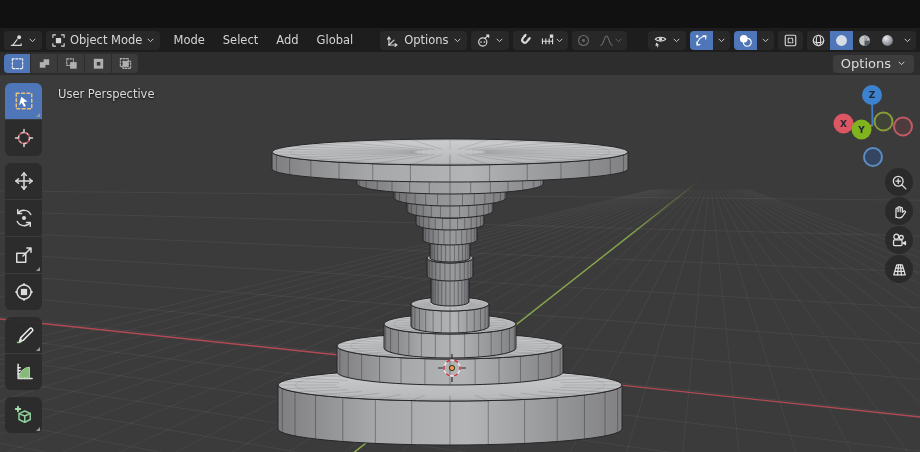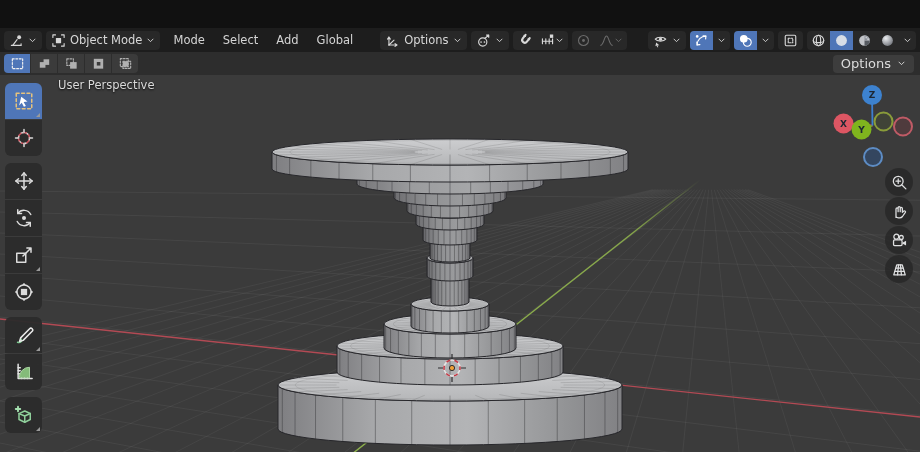--- a/index.html
+++ b/index.html
@@ -26,21 +26,21 @@
   .subhdr{height:23px;background:#2d2d2d;display:flex;align-items:center;justify-content:space-between;padding:0 4px;}
   .selgroup{display:flex;gap:1px;}
   .selbtn{width:26px;height:19px;background:#3b3b3b;border:none;display:inline-flex;align-items:center;justify-content:center;color:#b0b0b0;}
   .selbtn:first-child{border-radius:4px 0 0 4px;}
   .selbtn:last-child{border-radius:0 4px 4px 0;}
   .selbtn.active{background:#4f76b8;color:#f2f2f2;}
   .options-btn{display:inline-flex;align-items:center;gap:6px;background:#3d3d3d;border:none;border-radius:4px;height:18px;padding:0 8px;color:#dcdcdc;font-size:13px;font-family:inherit;margin-right:2px;}
   
   .viewport{position:relative;width:920px;height:405px;background:#3b3b3b;overflow:hidden;}
   #scene{position:absolute;left:0;top:0;}
-  .vtext{position:absolute;left:58px;top:1px;color:#dadada;line-height:18px;text-shadow:0 1px 2px rgba(0,0,0,.85);pointer-events:none;}
+  .vtext{position:absolute;left:58px;top:10px;color:#dadada;line-height:18px;text-shadow:0 1px 2px rgba(0,0,0,.85);pointer-events:none;}
   #toolbar{position:absolute;left:5px;top:8px;display:flex;flex-direction:column;gap:7px;}
   .tgroup{display:flex;flex-direction:column;gap:1px;border-radius:6px;overflow:hidden;}
   .tool{width:37px;height:36px;background:rgba(43,43,43,.95);border:none;display:inline-flex;align-items:center;justify-content:center;color:#dcdcdc;position:relative;}
   .tool.active{background:#4f76b8;color:#fff;}
   .tool .corner{position:absolute;right:2px;bottom:2px;width:0;height:0;border-left:4px solid transparent;border-bottom:4px solid #9a9a9a;}
   .navbtn{position:absolute;width:28px;height:28px;border-radius:50%;background:rgba(40,40,40,.85);border:none;display:inline-flex;align-items:center;justify-content:center;color:#dfe0e1;}
 </style>
 </head>
 <body>
 

